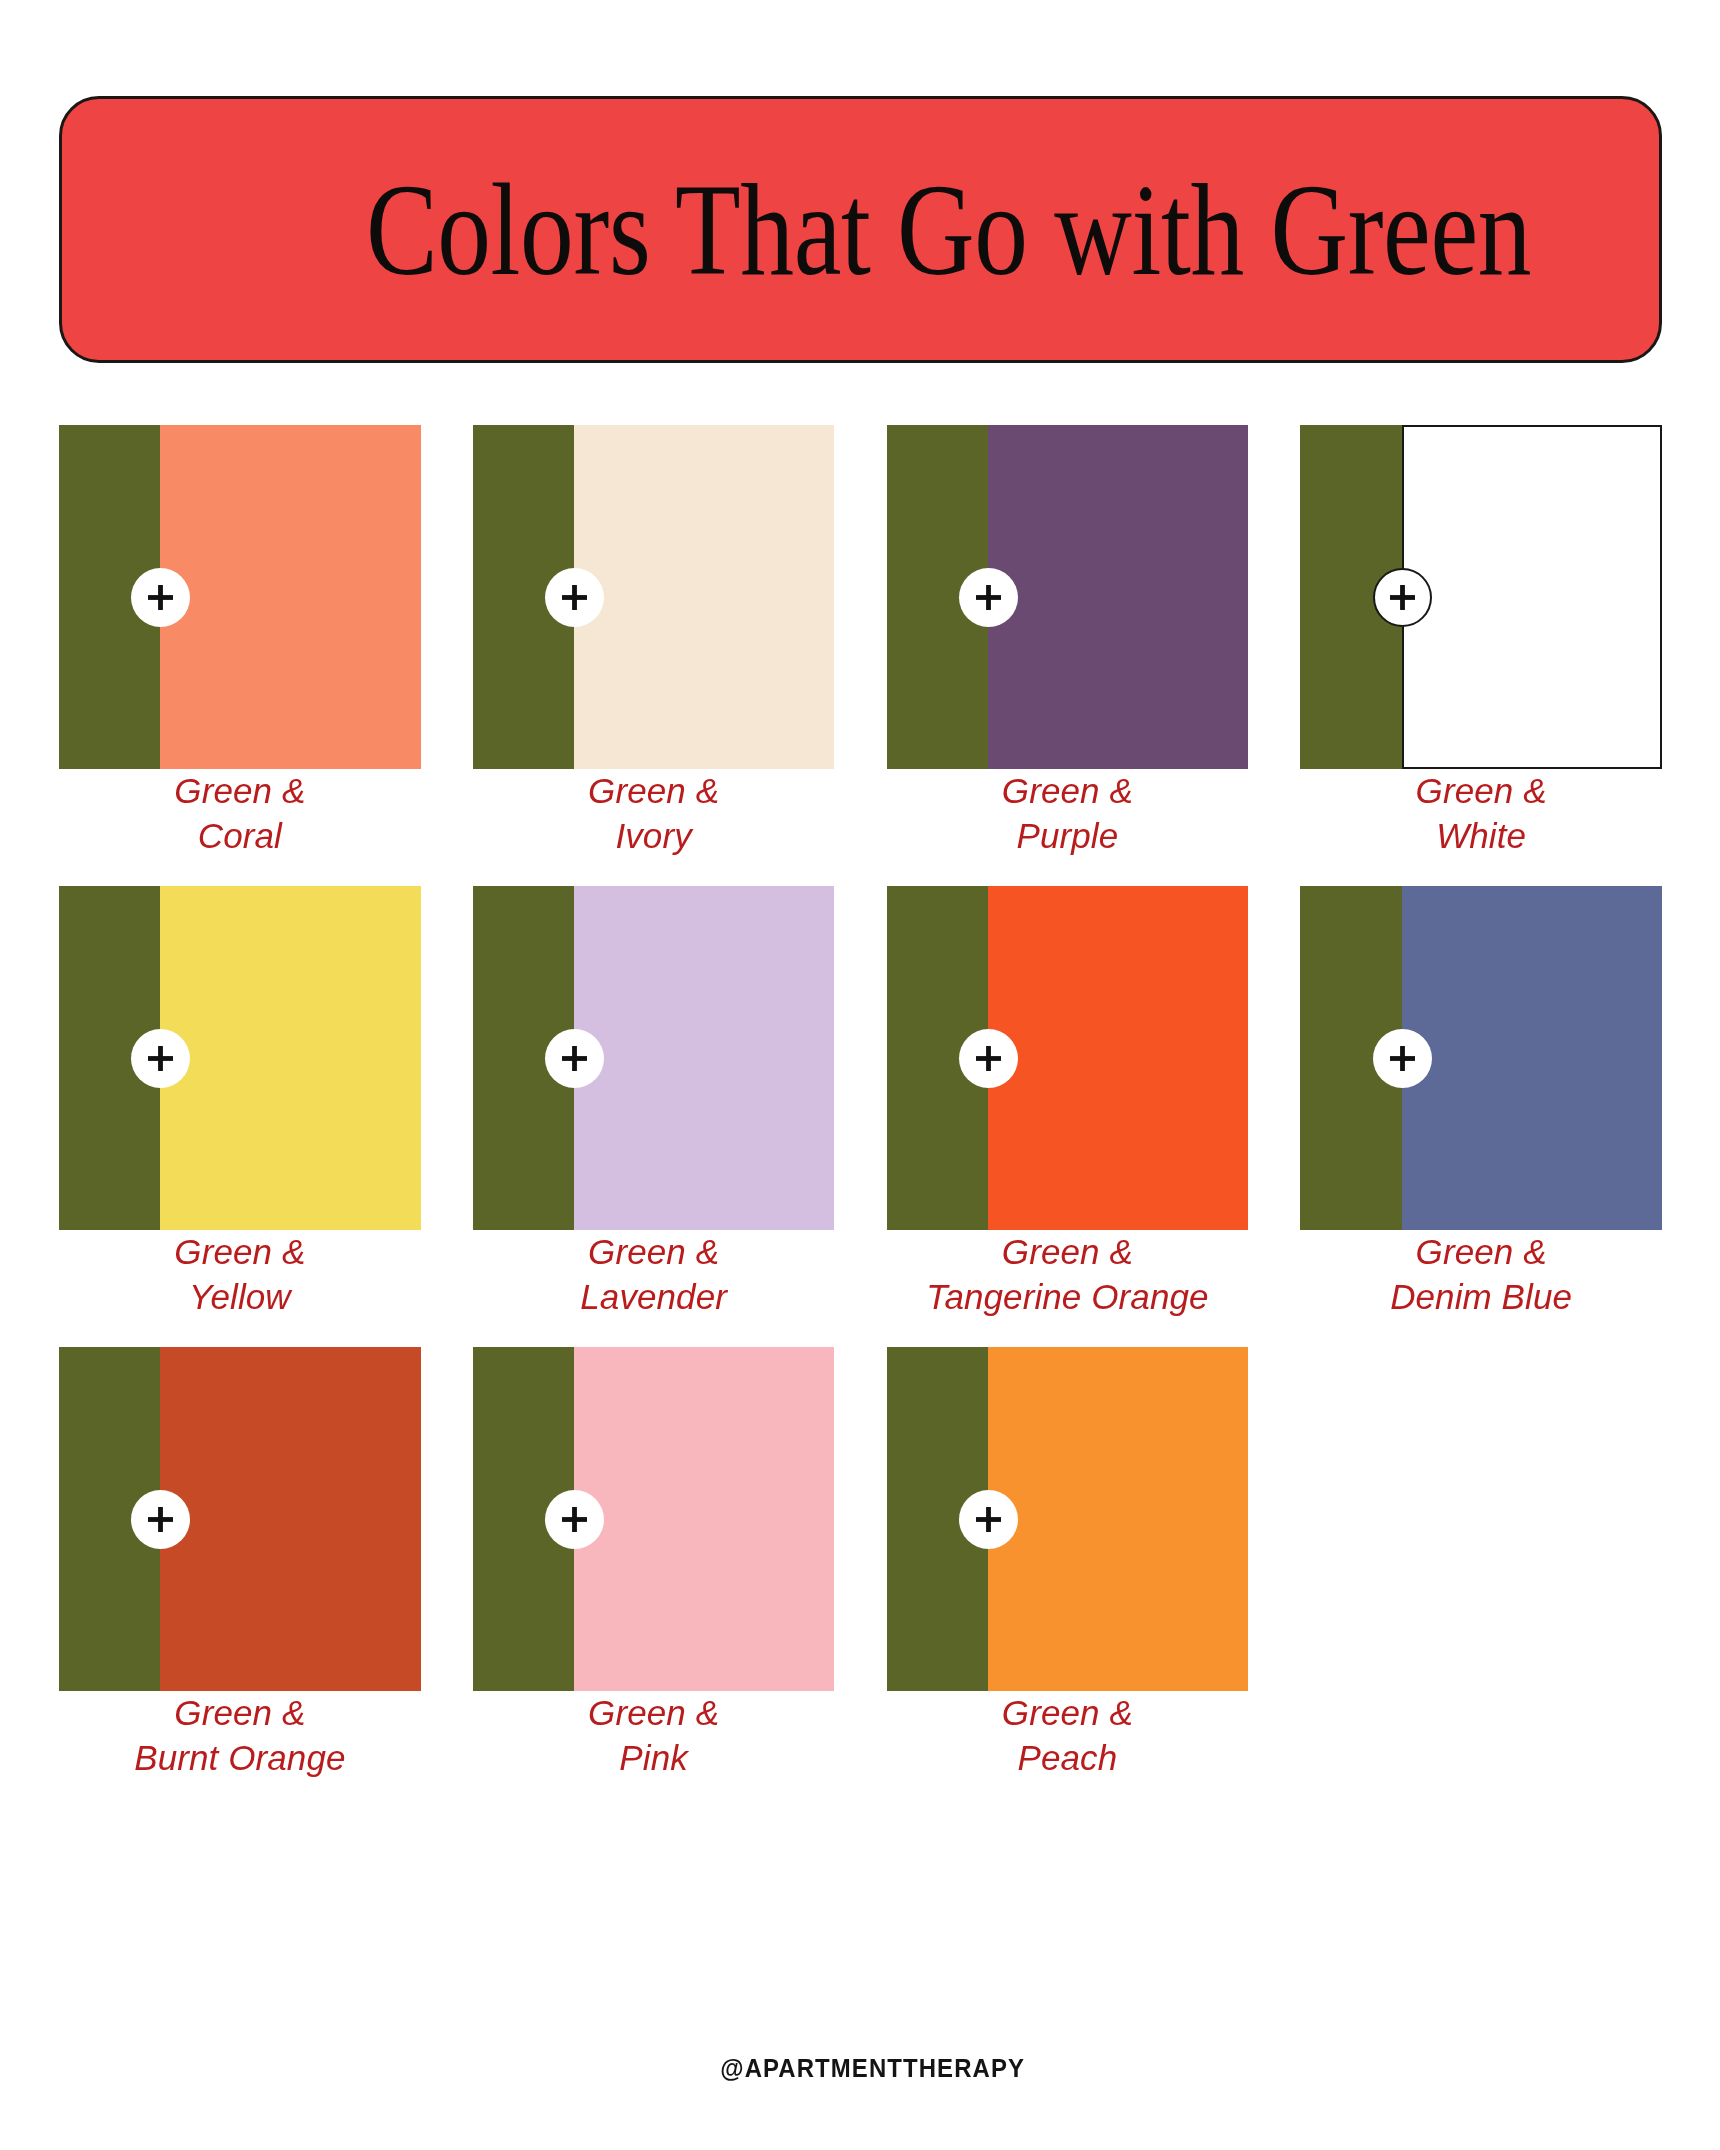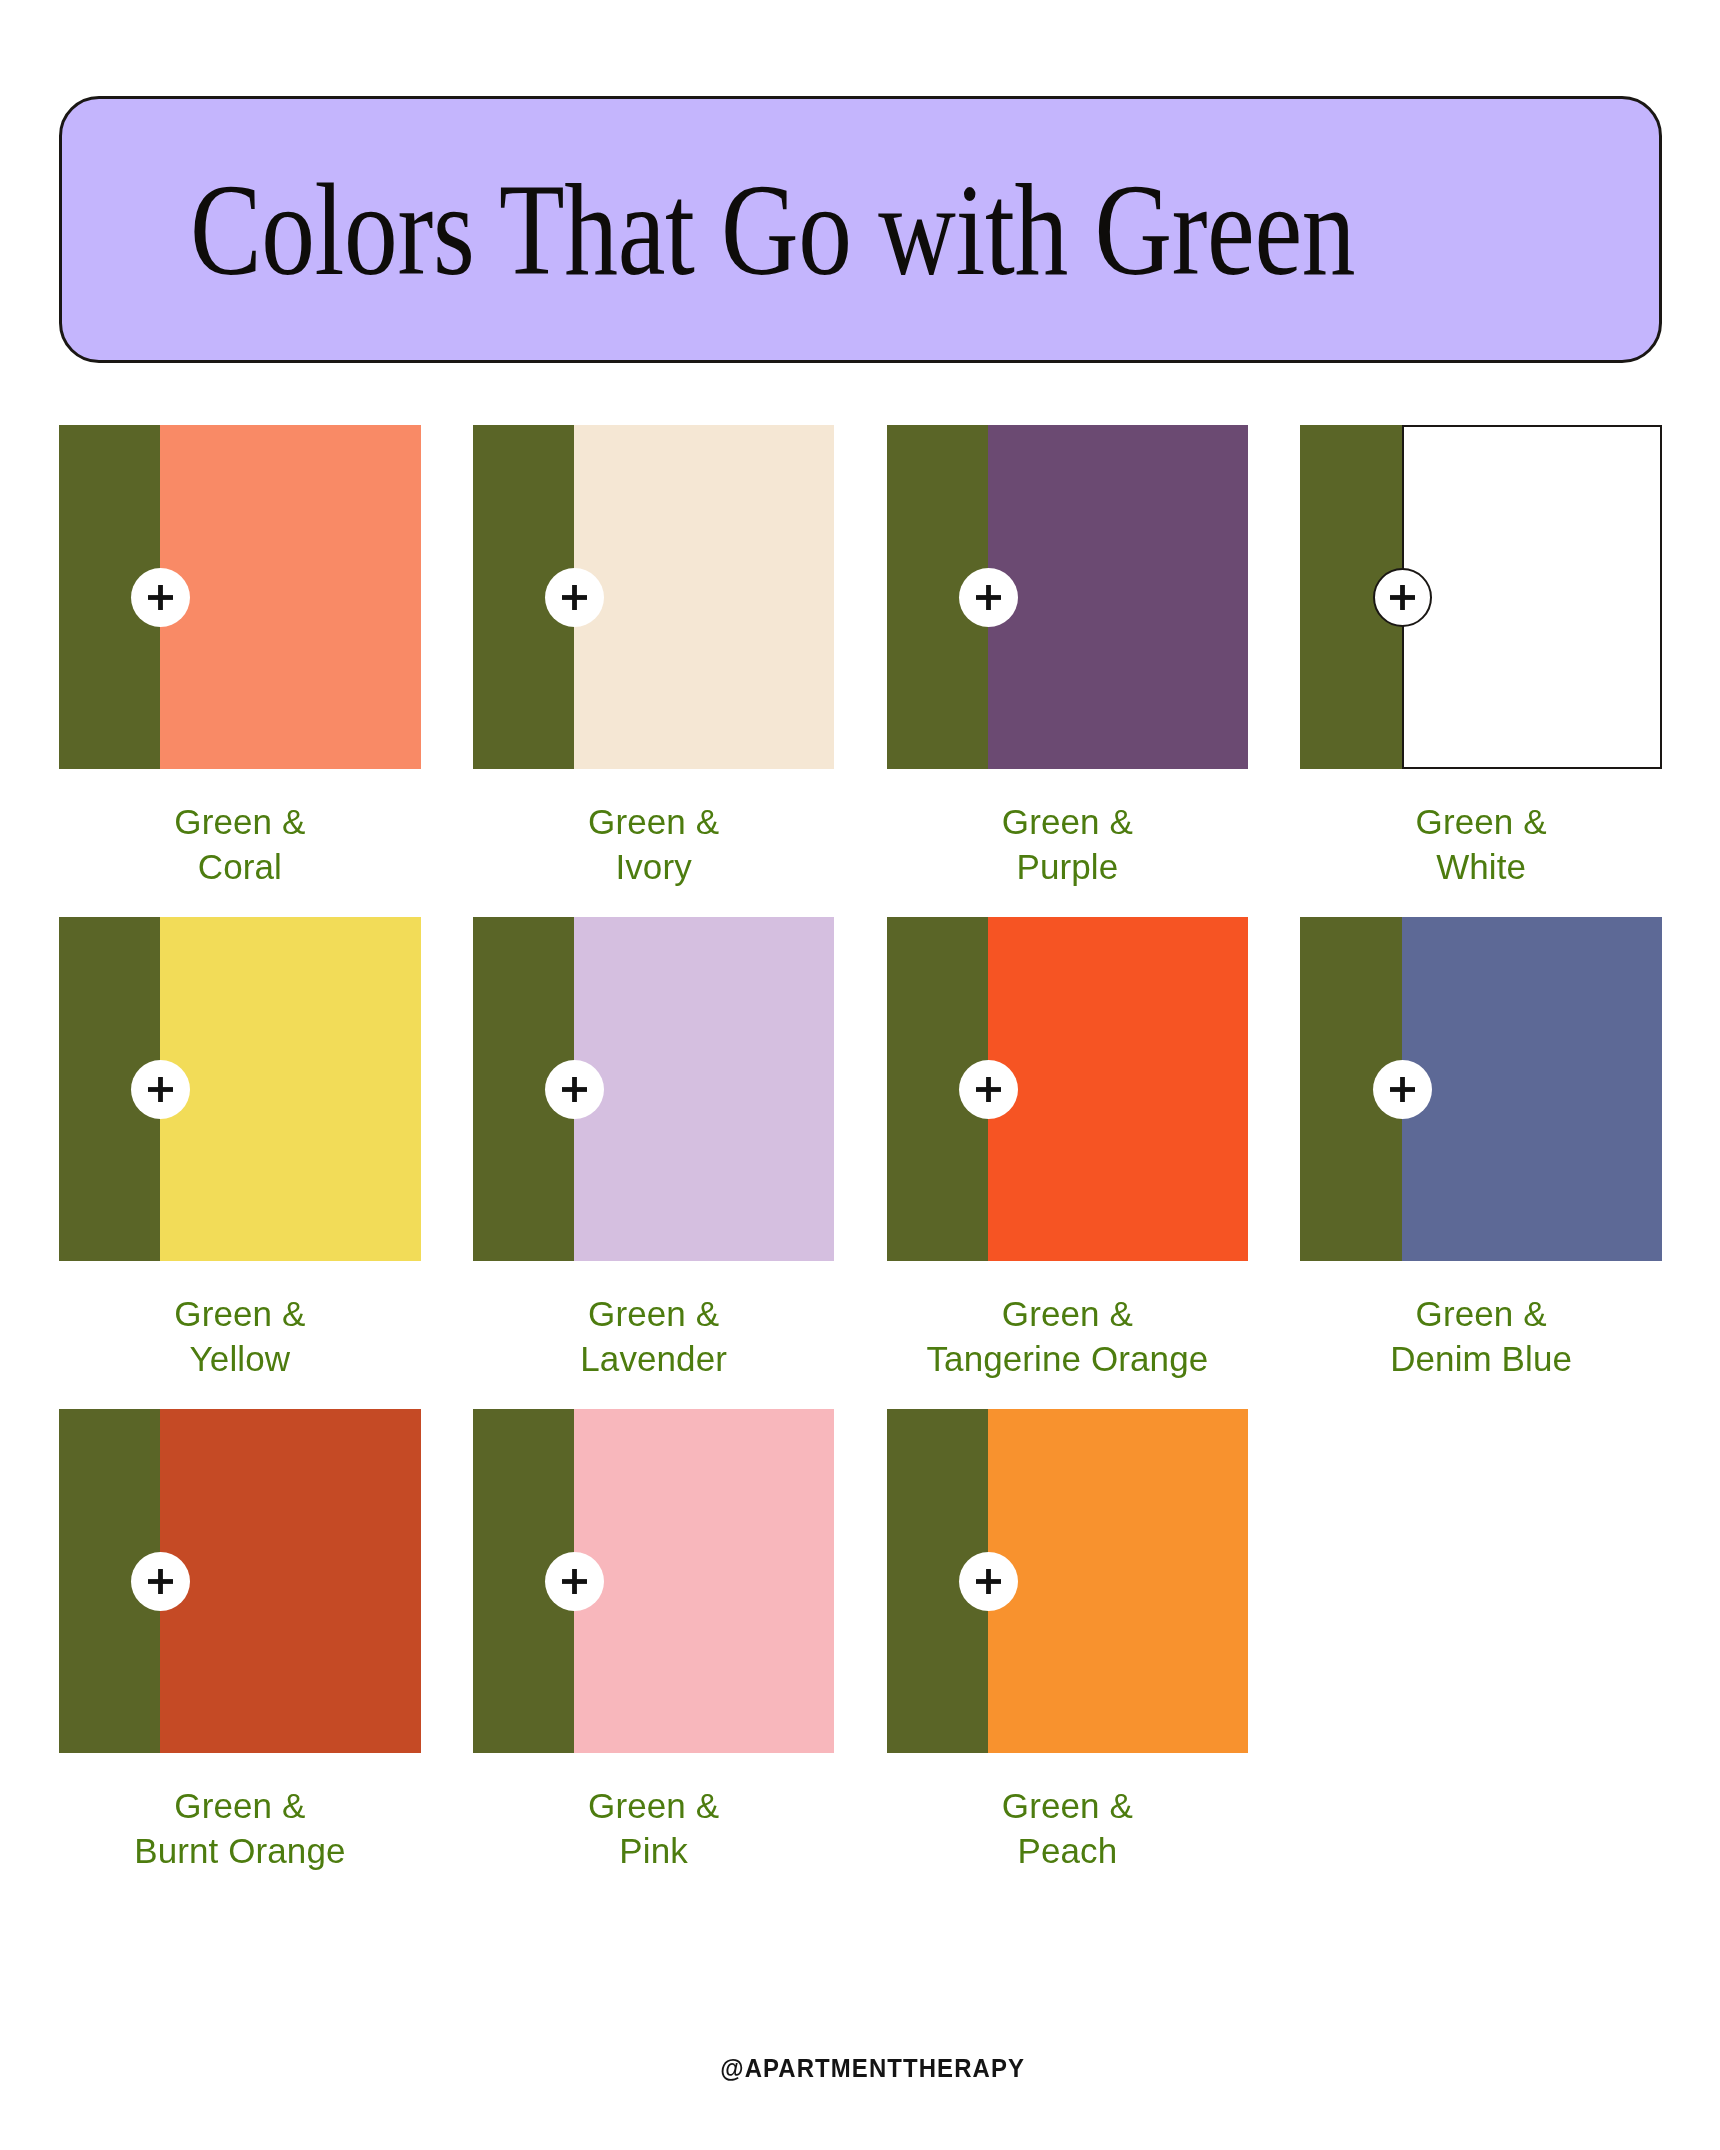--- a/index.html
+++ b/index.html
@@ -24,26 +24,26 @@
     position: relative;
   }
 
   
   .header-wrap {
     padding: 96px 59px 0 59px;
   }
 
   .header-pill {
     height: 267px;
-    background: #c4b5fd;
+    background: #ef4444;
     border: 3.4px solid #1A1714;
     border-radius: 40px;
     display: flex;
     align-items: center;
-    justify-content: flex-start;
+    justify-content: flex-end;
   }
 
   .header-title {
     font-family: "Liberation Serif", "DejaVu Serif", serif;
     font-size: 131px;
     line-height: 1.0;
     font-weight: 400;
     letter-spacing: -0.4px;
     color: #0E0C0A;
     transform: scaleX(0.82);
@@ -98,28 +98,28 @@
     justify-content: center;
   }
 
   .plus.outlined {
     border: 2.6px solid #1A1714;
   }
 
   .plus svg { display: block; }
 
   .caption {
-    margin-top: 31px;
     text-align: center;
     font-size: 35px;
     line-height: 1.28;
     font-weight: 400;
-    color: #4d7c0f;
+    color: #b91c1c;
     letter-spacing: 0.1px;
     white-space: pre-line;
+    font-style: italic;
   }
 
   
   .footer {
     position: absolute;
     left: 0;
     right: 0;
     bottom: 67px;
     text-align: center;
     padding-left: 24px;

